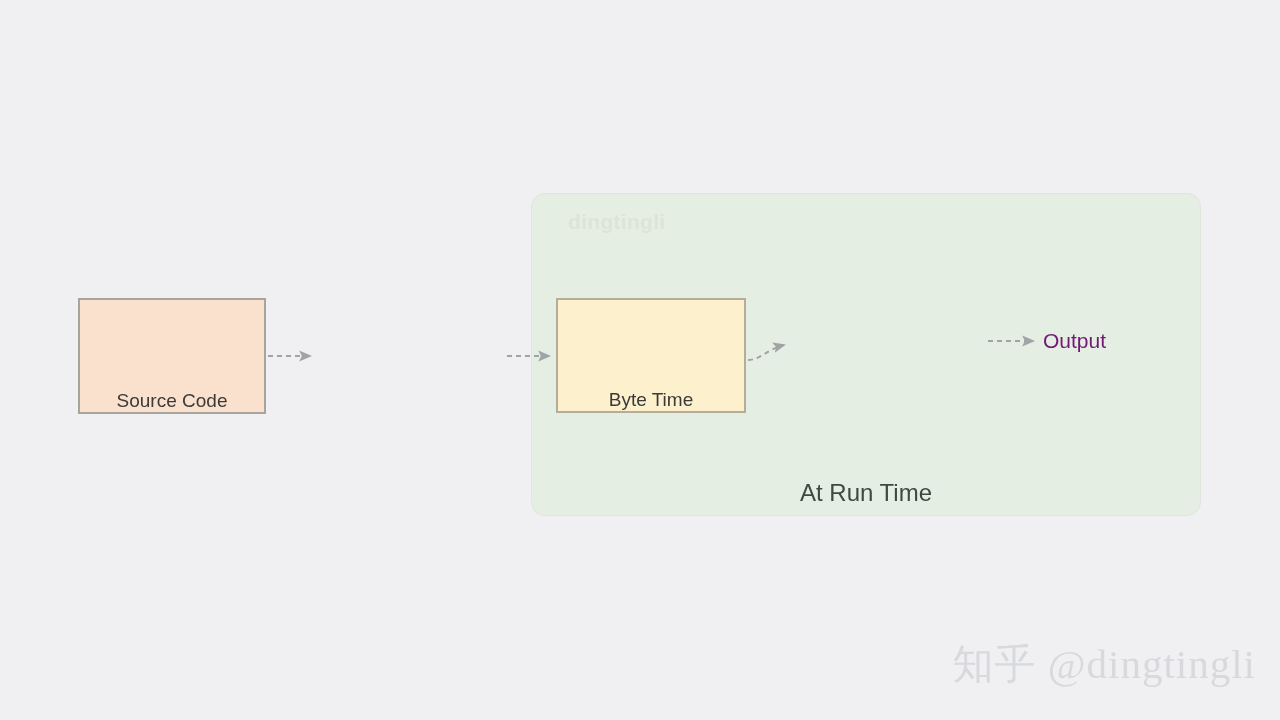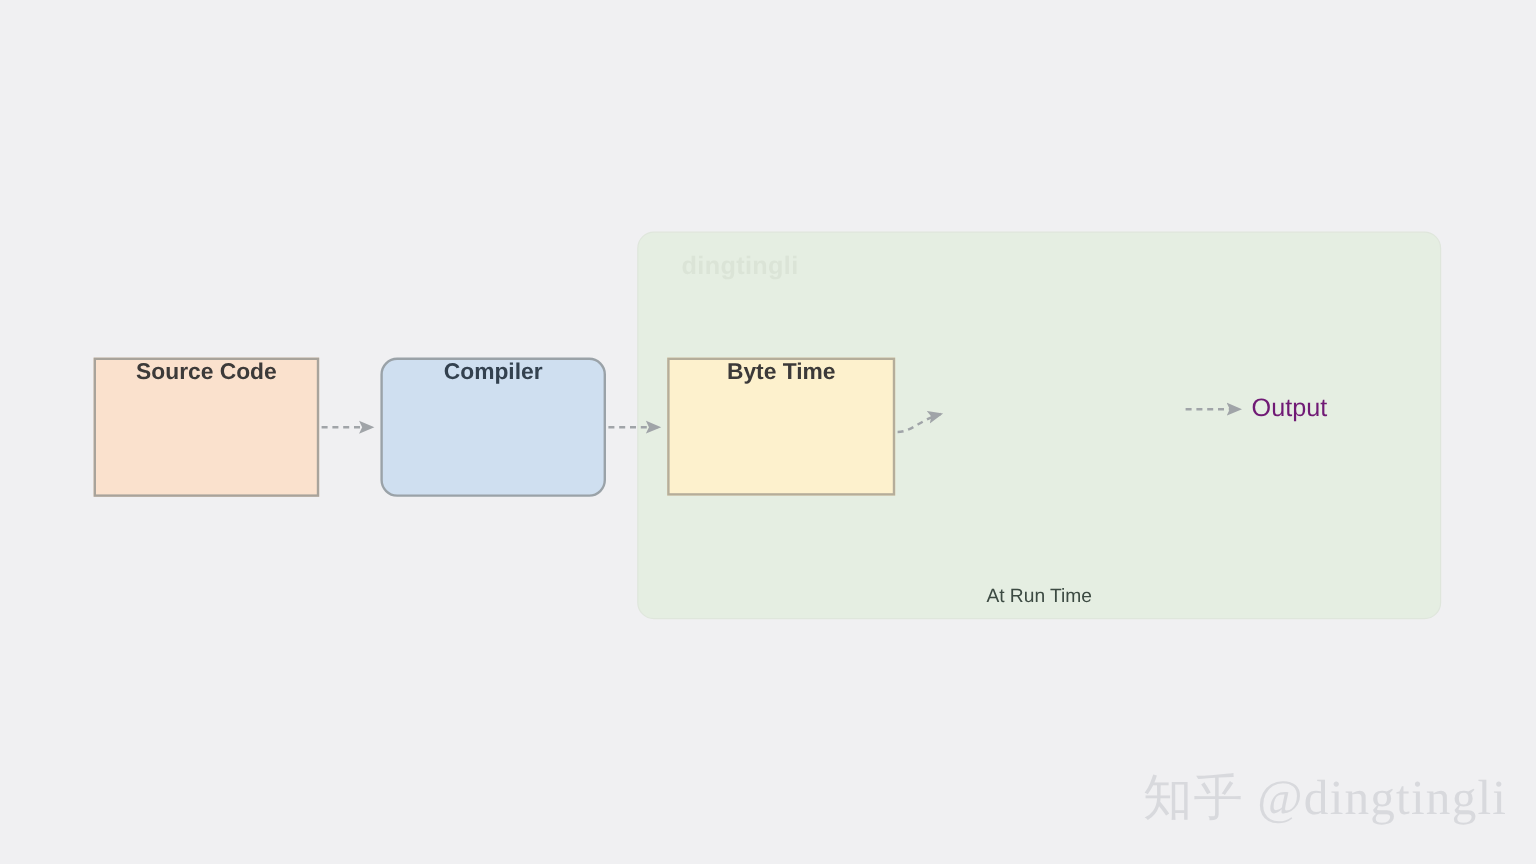--- a/index.html
+++ b/index.html
@@ -19,24 +19,23 @@
     position: absolute;
     left: 0; top: 0;
     width: 1280px;
     height: 720px;
   }
 
   .node {
     position: absolute;
     box-sizing: border-box;
     display: flex;
-    align-items: flex-start;
+    align-items: flex-end;
     justify-content: center;
     color: #2f3e4e;
-    font-weight: bold;
   }
 
   
   #source-code {
     left: 78px;
     top: 298px;
     width: 188px;
     height: 116px;
     background: #fae1cd;
     border: 2px solid #a8a39b;
@@ -77,21 +76,21 @@
     font-weight: bold;
     color: #dbe4d7;
     letter-spacing: 0.3px;
   }
   #runtime-label {
     position: absolute;
     left: 0;
     right: 0;
     bottom: 8px;
     text-align: center;
-    font-size: 16px;
+    font-size: 24px;
     color: #3c4a42;
   }
 
   
   #byte-code {
     left: 556px;
     top: 298px;
     width: 190px;
     height: 115px;
     background: #fdf1cd;
@@ -132,23 +131,20 @@
 </style>
 </head>
 <body>
 
 <div id="canvas">
 
   <div class="node" id="source-code">
     <span>Source Code</span>
   </div>
 
-  <div class="node" id="compiler">
-    <span>Compiler</span>
-  </div>
 
   <div id="runtime-container">
 
     <div id="runtime-watermark">dingtingli</div>
 
     <div id="runtime-label">At Run Time</div>
   </div>
 
   <div class="node" id="byte-code">
     <span>Byte Time</span>

